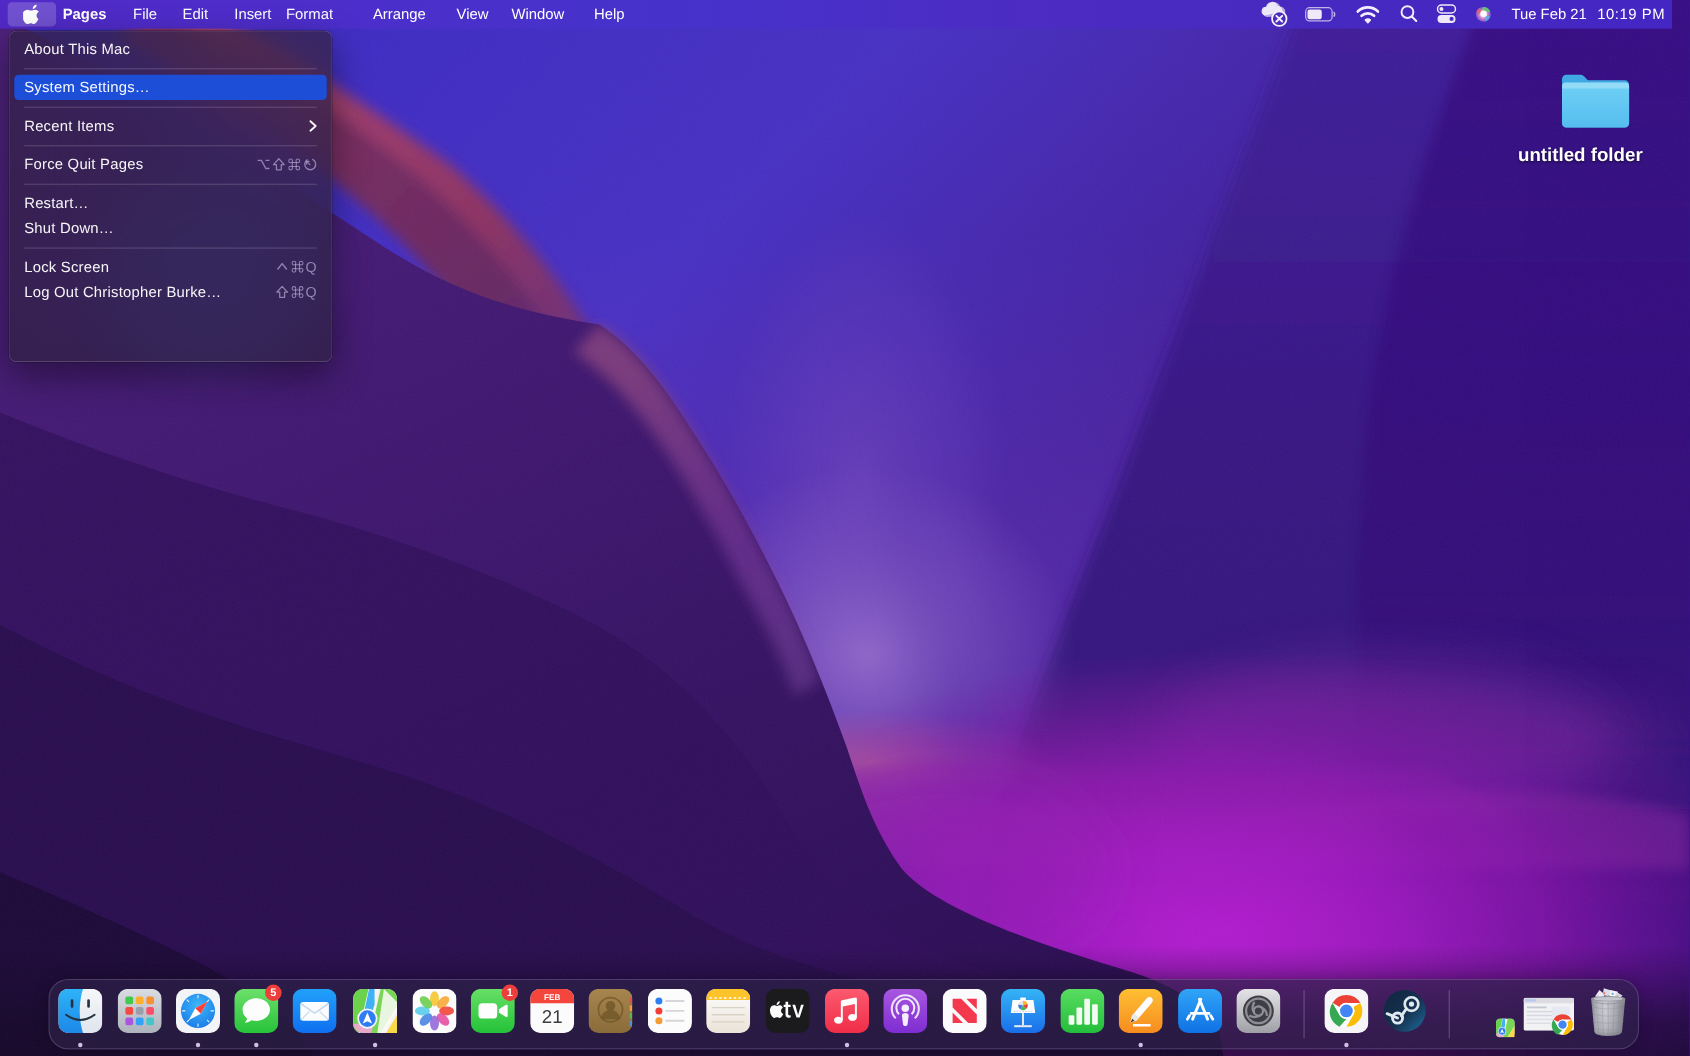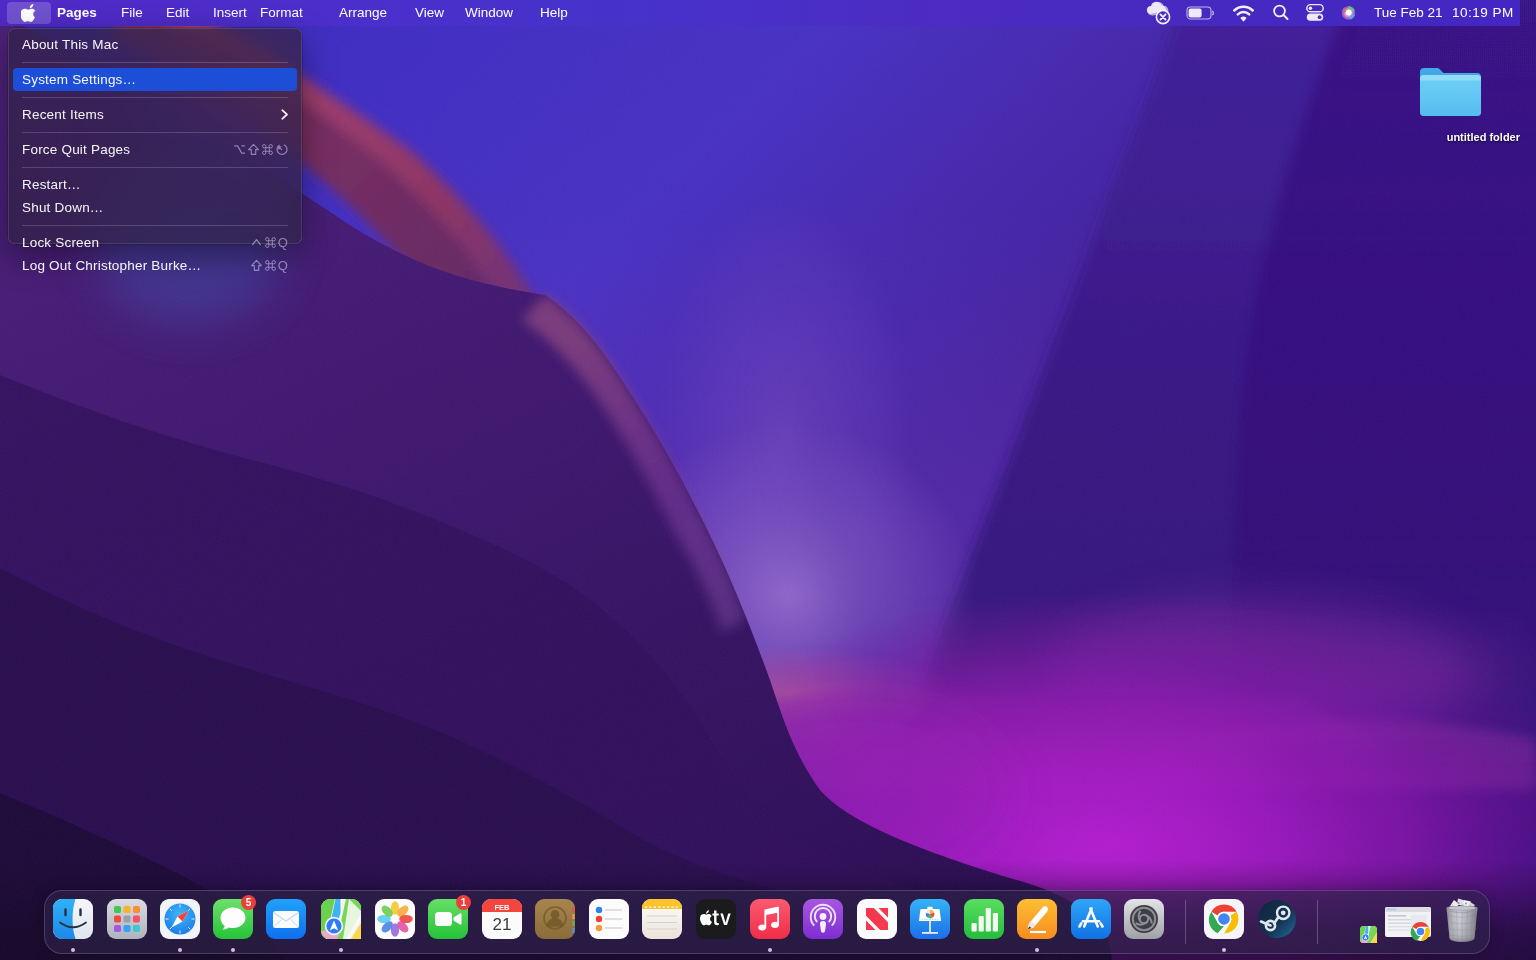--- a/index.html
+++ b/index.html
@@ -8,37 +8,37 @@
   #wall{position:absolute;left:0;top:0;width:1536px;height:960px;}
   
   #menubar{position:absolute;left:0;top:0;width:1520px;height:26px;
     background:linear-gradient(90deg,#5129c6 0%,#4d2ecb 18%,#4632cb 40%,#4c2cc2 62%,#4629c0 80%,#4426c3 100%);}
   .mtitle{position:absolute;top:0;height:26px;line-height:26px;color:#fff;font-size:13.5px;}
   .mtitle.b{font-weight:bold;}
   #applehl{position:absolute;left:7px;top:2px;width:44px;height:22px;border-radius:4px;background:rgba(255,255,255,0.19);}
   #applelogo{position:absolute;left:21px;top:4px;}
   .stat{position:absolute;top:0;height:26px;}
   
-  #amenu{position:absolute;left:8px;top:28px;width:294px;height:216px;border-radius:7px;
+  #amenu{position:absolute;left:8px;top:28px;width:294px;height:301px;border-radius:7px;
     background:rgba(45,34,60,0.65);
     box-shadow:0 0 0 0.5px rgba(0,0,0,0.35), inset 0 0 0 0.5px rgba(255,255,255,0.22), 0 12px 34px rgba(0,0,0,0.42);
     -webkit-backdrop-filter:blur(36px) saturate(110%);backdrop-filter:blur(36px) saturate(110%);
     padding:5px 0;box-sizing:border-box;}
   .mi{position:relative;height:23px;line-height:23px;margin:0 5px;padding:0 9px;border-radius:4px;
     color:rgba(255,255,255,0.96);font-size:13.5px;letter-spacing:0.2px;white-space:nowrap;}
   .mi.hl{background:#1d4ed8;}
   .msep{height:1px;margin:5.5px 14px;background:rgba(255,255,255,0.17);}
   .short{position:absolute;right:9px;top:0;height:23px;display:flex;align-items:center;gap:1px;
     color:rgba(222,208,244,0.55);font-size:12px;}
   .short svg{display:block;}
   .chev{position:absolute;right:6px;top:5px;}
   
   #dfolder{position:absolute;left:1419px;top:62px;width:63px;height:55px;}
-  #dlabel{position:absolute;left:1380px;top:131px;width:140px;text-align:right;color:#fff;
-    font-size:11px;font-weight:bold;text-shadow:0 1px 2px rgba(0,0,0,0.65);}
+  #dlabel{position:absolute;left:1380px;top:131px;width:140px;text-align:left;color:#fff;
+    font-size:17px;font-weight:bold;text-shadow:0 1px 2px rgba(0,0,0,0.65);}
   
   #dock{position:absolute;left:44px;top:890px;width:1446px;height:64px;border-radius:18px;
     background:rgba(46,36,74,0.62);
     box-shadow:inset 0 0 0 1px rgba(170,150,210,0.28), 0 0 14px rgba(0,0,0,0.25);}
   .dicon{position:absolute;top:899px;width:40px;height:40px;}
   .ddot{position:absolute;top:948px;width:4px;height:4px;border-radius:50%;background:#cfc0e2;}
   .dsep{position:absolute;top:900px;width:1px;height:44px;background:rgba(210,195,235,0.30);}
   .badge{position:absolute;width:15px;height:15px;border-radius:50%;background:#ec3e3a;
     color:#fff;font-size:10px;line-height:15px;text-align:center;font-weight:bold;}
 </style>

